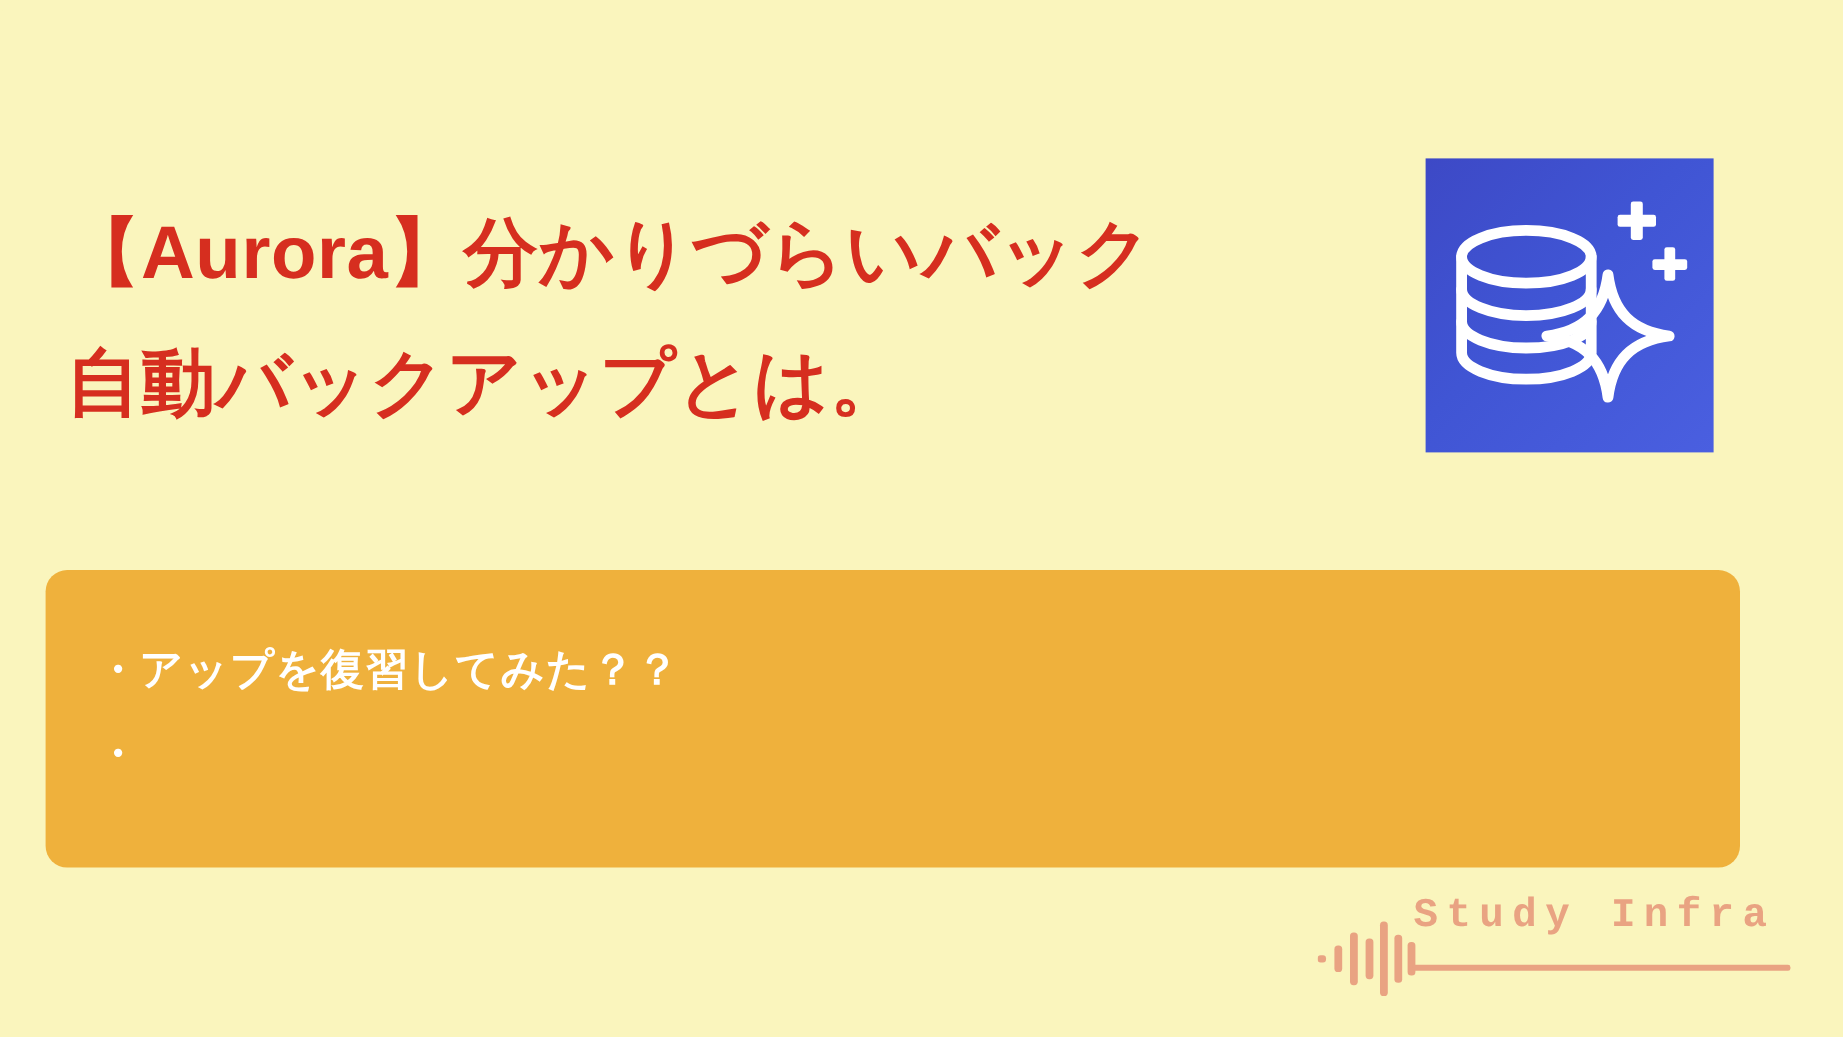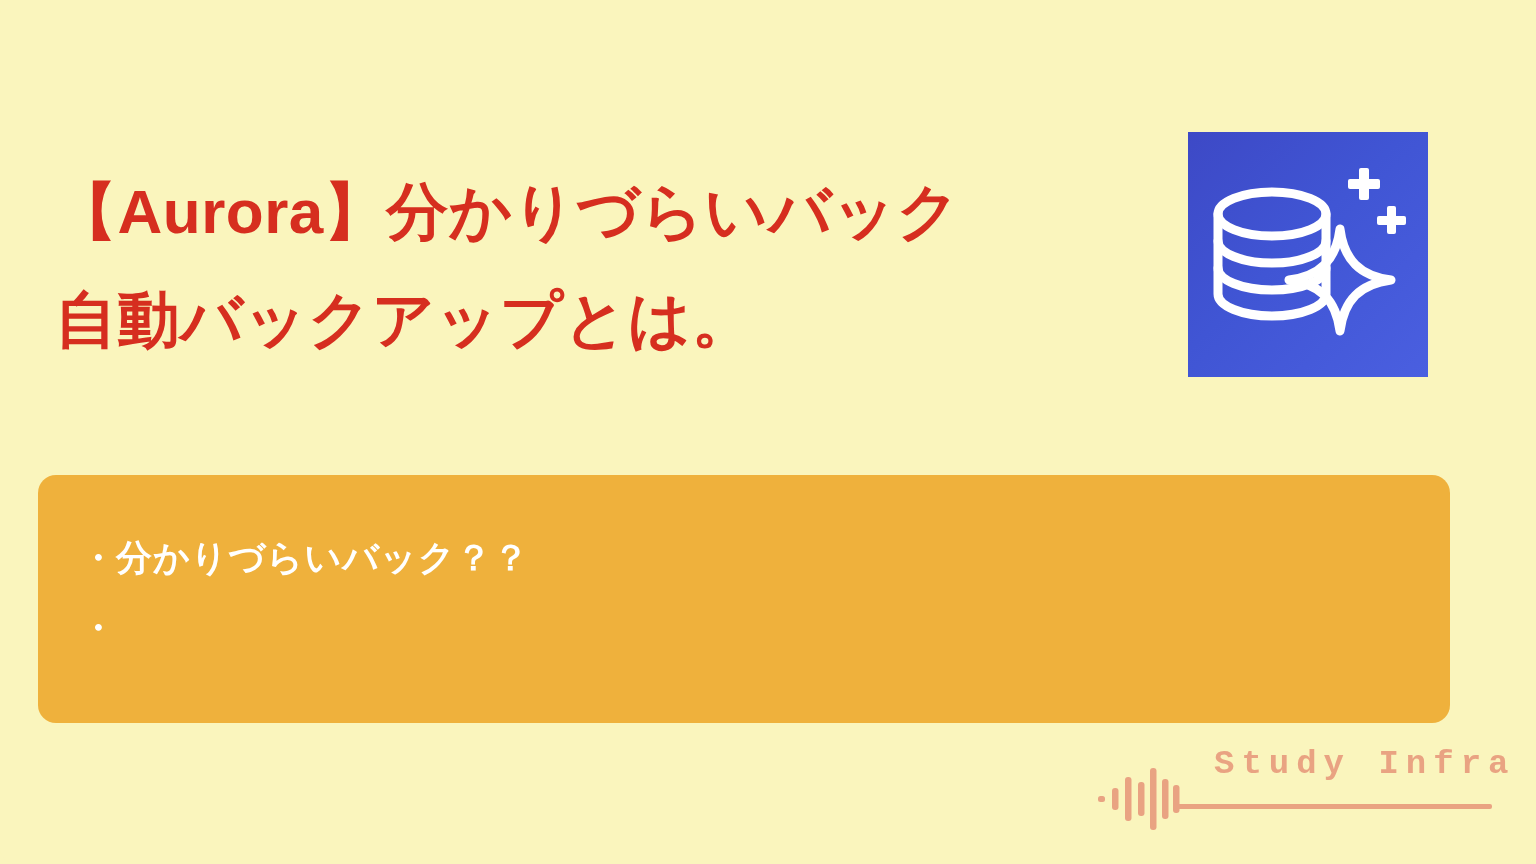--- a/index.html
+++ b/index.html
@@ -102,21 +102,20 @@
   .brand-name {
     position: absolute;
     left: 80px;
     top: 0px;
     color: #e9a382;
     font-family: "Liberation Mono", "DejaVu Sans Mono", monospace;
     font-size: 34px;
     font-weight: 700;
     letter-spacing: 7px;
     white-space: pre;
-    margin-left: 36px;
   }
 
   .brand-rule {
     position: absolute;
     left: 79px;
     top: 59px;
     width: 315px;
     height: 5px;
     background: #e9a382;
     border-radius: 2px;
@@ -160,21 +159,21 @@
         <rect x="189" y="84" width="29" height="9" rx="2"></rect>
       </g>
     </svg>
   </div>
 
   <div class="callout-box">
     <div class="bullet-list">
 
       <div class="bullet-row">
         <span class="bullet-mark">・</span>
-        <span>分かりづらいバック？？</span>
+        <span>アップを復習してみた？？</span>
       </div>
 
       <div class="bullet-row">
         <span class="bullet-mark">・</span>
       </div>
 
     </div>
   </div>
 
   <div class="brand">

